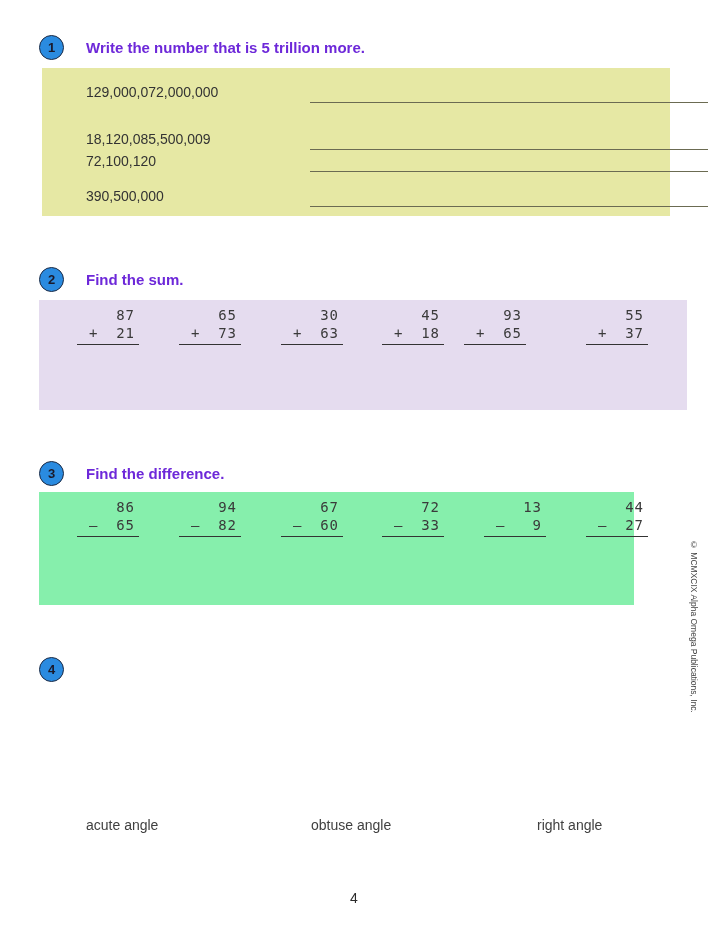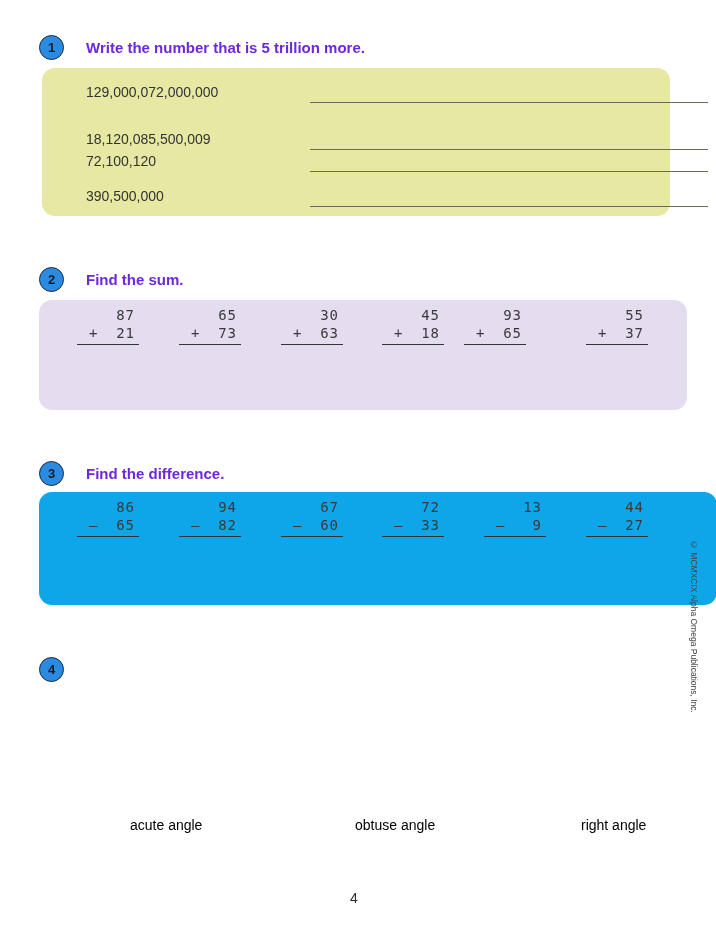--- a/index.html
+++ b/index.html
@@ -9,38 +9,38 @@
   }
   .section-head { position: absolute; left: 39px; display: flex; align-items: center; }
   .num-badge {
     width: 25px; height: 25px; border-radius: 50%; background: #2a8be0;
     border: 1.5px solid #1c2a44; box-sizing: border-box;
     display: flex; align-items: center; justify-content: center;
     font-weight: bold; font-size: 13px; color: #1a1a2a;
   }
   .section-title { margin-left: 22px; font-weight: bold; font-size: 15px; color: #6d28d9; }
 
-  .panel { position: absolute; border-radius: 13px; }
+  .panel { position: absolute; }
   .panel.yellow { left: 42px; top: 68px; width: 628px; height: 148px; background: #e6e8a4; }
   .panel.purple { left: 39px; top: 300px; width: 648px; height: 110px; background: #e5dcef; }
-  .panel.blue   { left: 39px; top: 492px; width: 678px; height: 113px; background: #0ea5e9; }
+  .panel.blue   { left: 39px; top: 492px; width: 595px; height: 113px; background: #86efac; }
 
   .num-row { position: absolute; left: 44px; width: 580px; height: 20px; }
   .num-row .val { position: absolute; left: 0; top: 0; font-size: 14px; color: #333; }
   .num-row .answer-line {
     position: absolute; left: 224px; right: -42px; top: 18px; height: 0;
     border-top: 1.5px solid #6b6b52;
   }
 
   .problem { position: absolute; top: 6px; width: 62px; font-family: "DejaVu Sans Mono", monospace; font-size: 14px; color: #3a3a3a; }
   .problem .top { text-align: right; padding-right: 4px; height: 18px; line-height: 18px; letter-spacing: 1px; }
   .problem .bottom { display: flex; justify-content: space-between; height: 18px; line-height: 18px; padding-left: 12px; padding-right: 4px; letter-spacing: 1px; }
   .problem .rule { border-top: 1.5px solid #333; margin-top: 2px; }
 
-  .angle-label { position: absolute; top: 817px; font-size: 14px; color: #000000; margin-left: 44px; }
+  .angle-label { position: absolute; top: 817px; font-size: 14px; color: #404040; }
   .page-num { position: absolute; top: 890px; left: 350px; font-size: 14px; color: #2b2b2b; }
 
   .copyright {
     position: absolute; left: 689px; top: 540px; font-size: 8.5px; color: #444;
     writing-mode: vertical-rl; white-space: nowrap;
   }
 </style>
 </head>
 <body>
 

